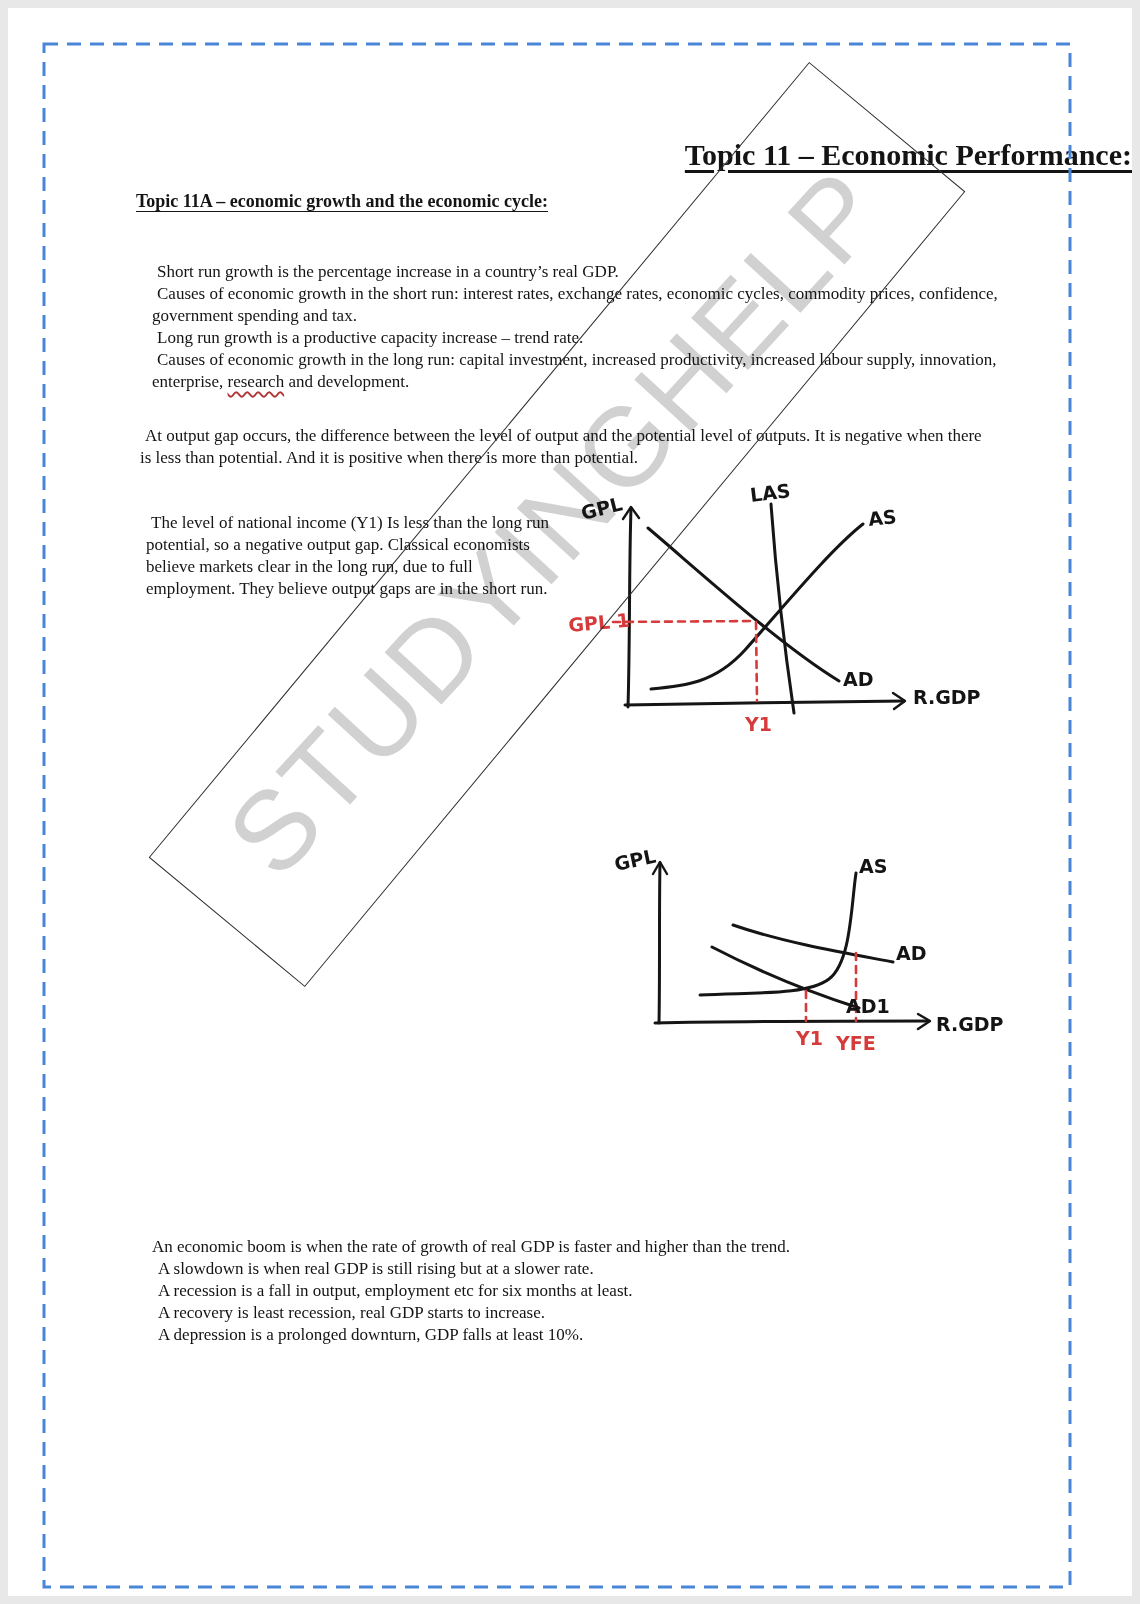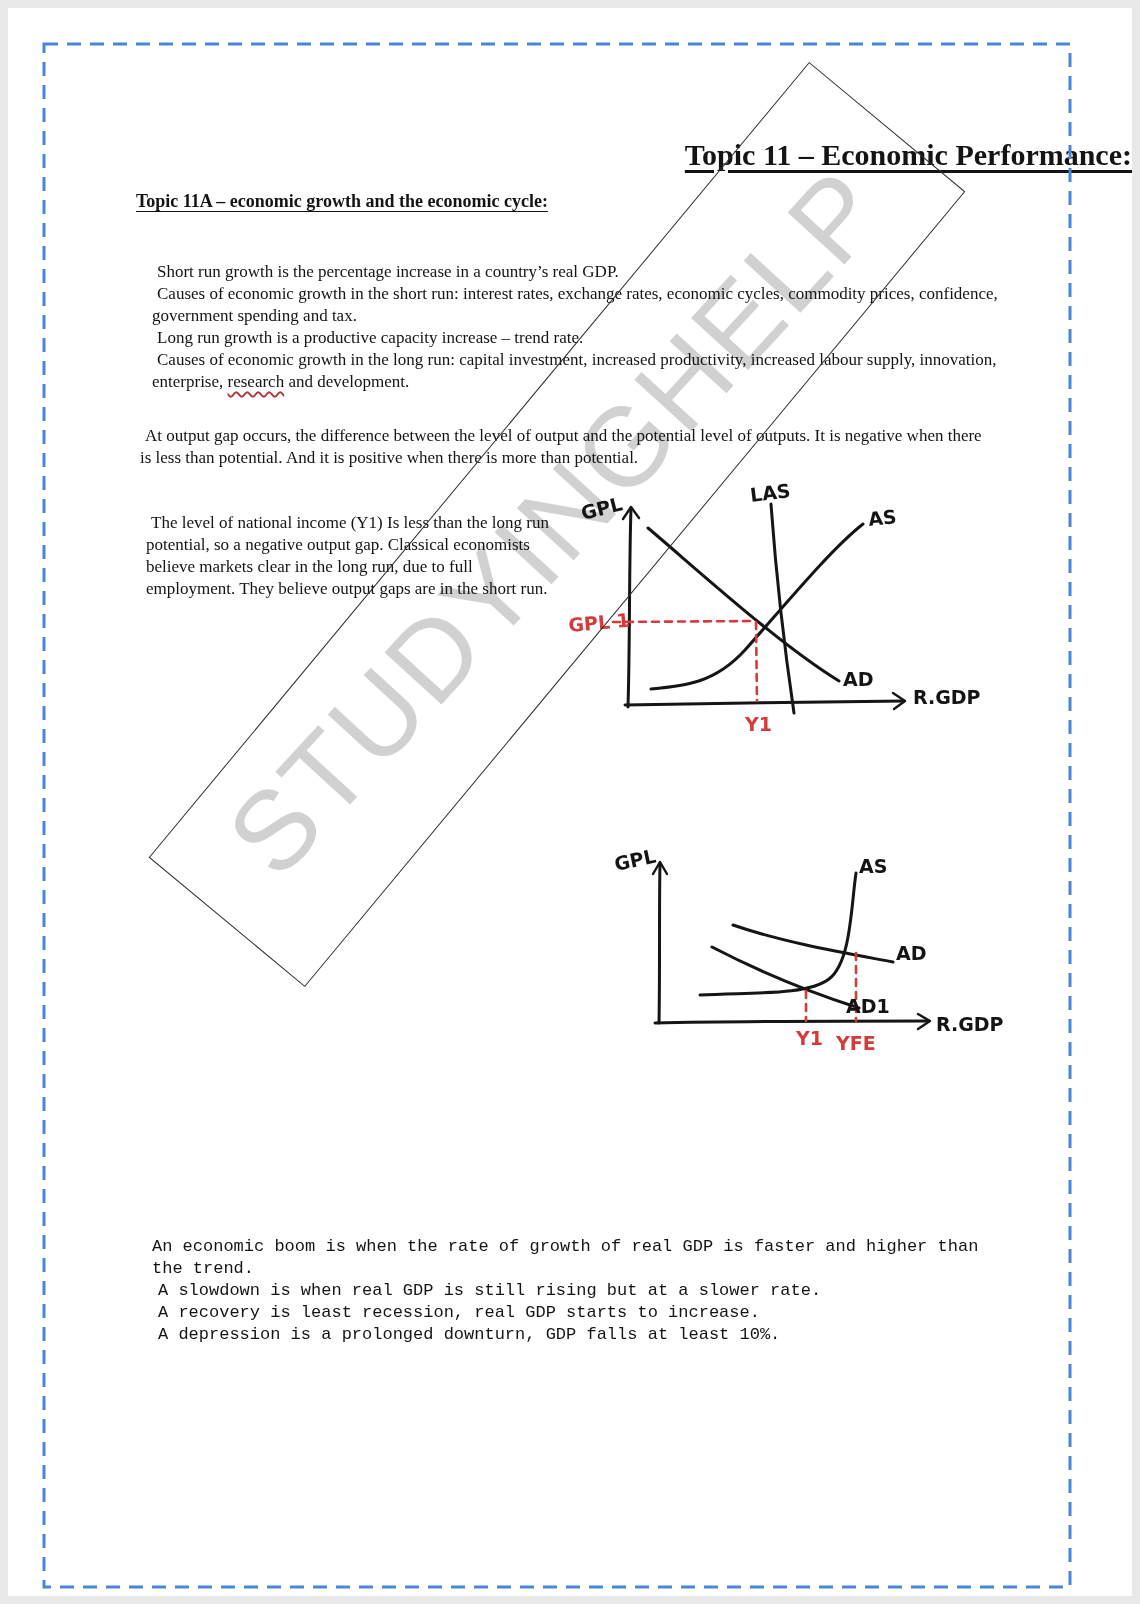--- a/index.html
+++ b/index.html
@@ -30,21 +30,21 @@
     font-size:18px; font-weight:700;
     text-decoration:underline; text-underline-offset:4px;
     z-index:2;
   }
   .block { position:absolute; font-size:17px; line-height:22px; z-index:2;margin-left:16px; }
   .block p { text-indent:5px; }
   .intro    { left:128px; top:253px; width:855px; }
   .outgap   { left:116px; top:417px; width:855px; }
   .classical{ left:122px; top:504px; width:412px; }
   .yfe      { left:128px; top:878px; width:408px; }
-  .cycle    { left:128px; top:1228px; width:855px;font-family:Liberation Mono, monospace; }
+  .cycle    { left:128px; top:1228px; width:855px; }
   .cycle p  { text-indent:6px; }
   .cycle p:first-child { text-indent:0; }
 
   .spell {
     text-decoration:underline wavy #b03535;
     text-decoration-thickness:2px;
     text-underline-offset:4px;
   }
   .grammar {
     text-decoration:underline double #2f6fc1;
@@ -142,19 +142,20 @@
     <text class="hl" x="296" y="115">AD</text>
     <text class="hl" x="246" y="168" font-size="17">AD1</text>
     <text class="hl" x="336" y="186" font-size="21">R.GDP</text>
     <text class="hl red-t" x="196" y="200">Y1</text>
     <text class="hl red-t" x="236" y="205">YFE</text>
   </svg>
 
   <div class="block cycle">
     <p>An economic boom is when the rate of growth of real GDP is faster and higher than the trend.</p>
     <p>A slowdown is when real GDP is still rising but at a slower rate.</p>
+    <p>A recession is a fall in output, employment etc for six months at least.</p>
     <p>A recovery is least recession, real GDP starts to increase.</p>
     <p>A depression is a prolonged downturn, GDP falls at least 10%.</p>
   </div>
 
   <div class="wm-rect"></div>
 
 </div>
 
 </body></html>

